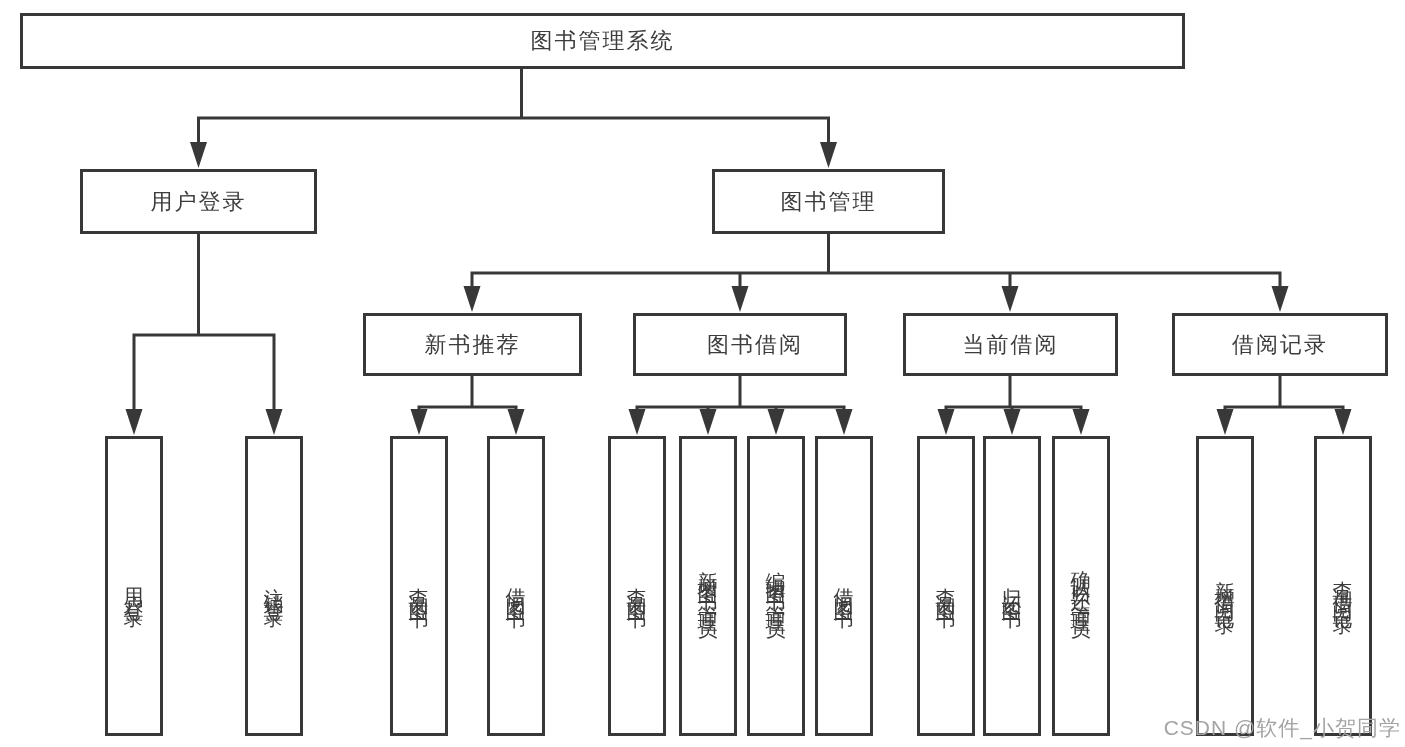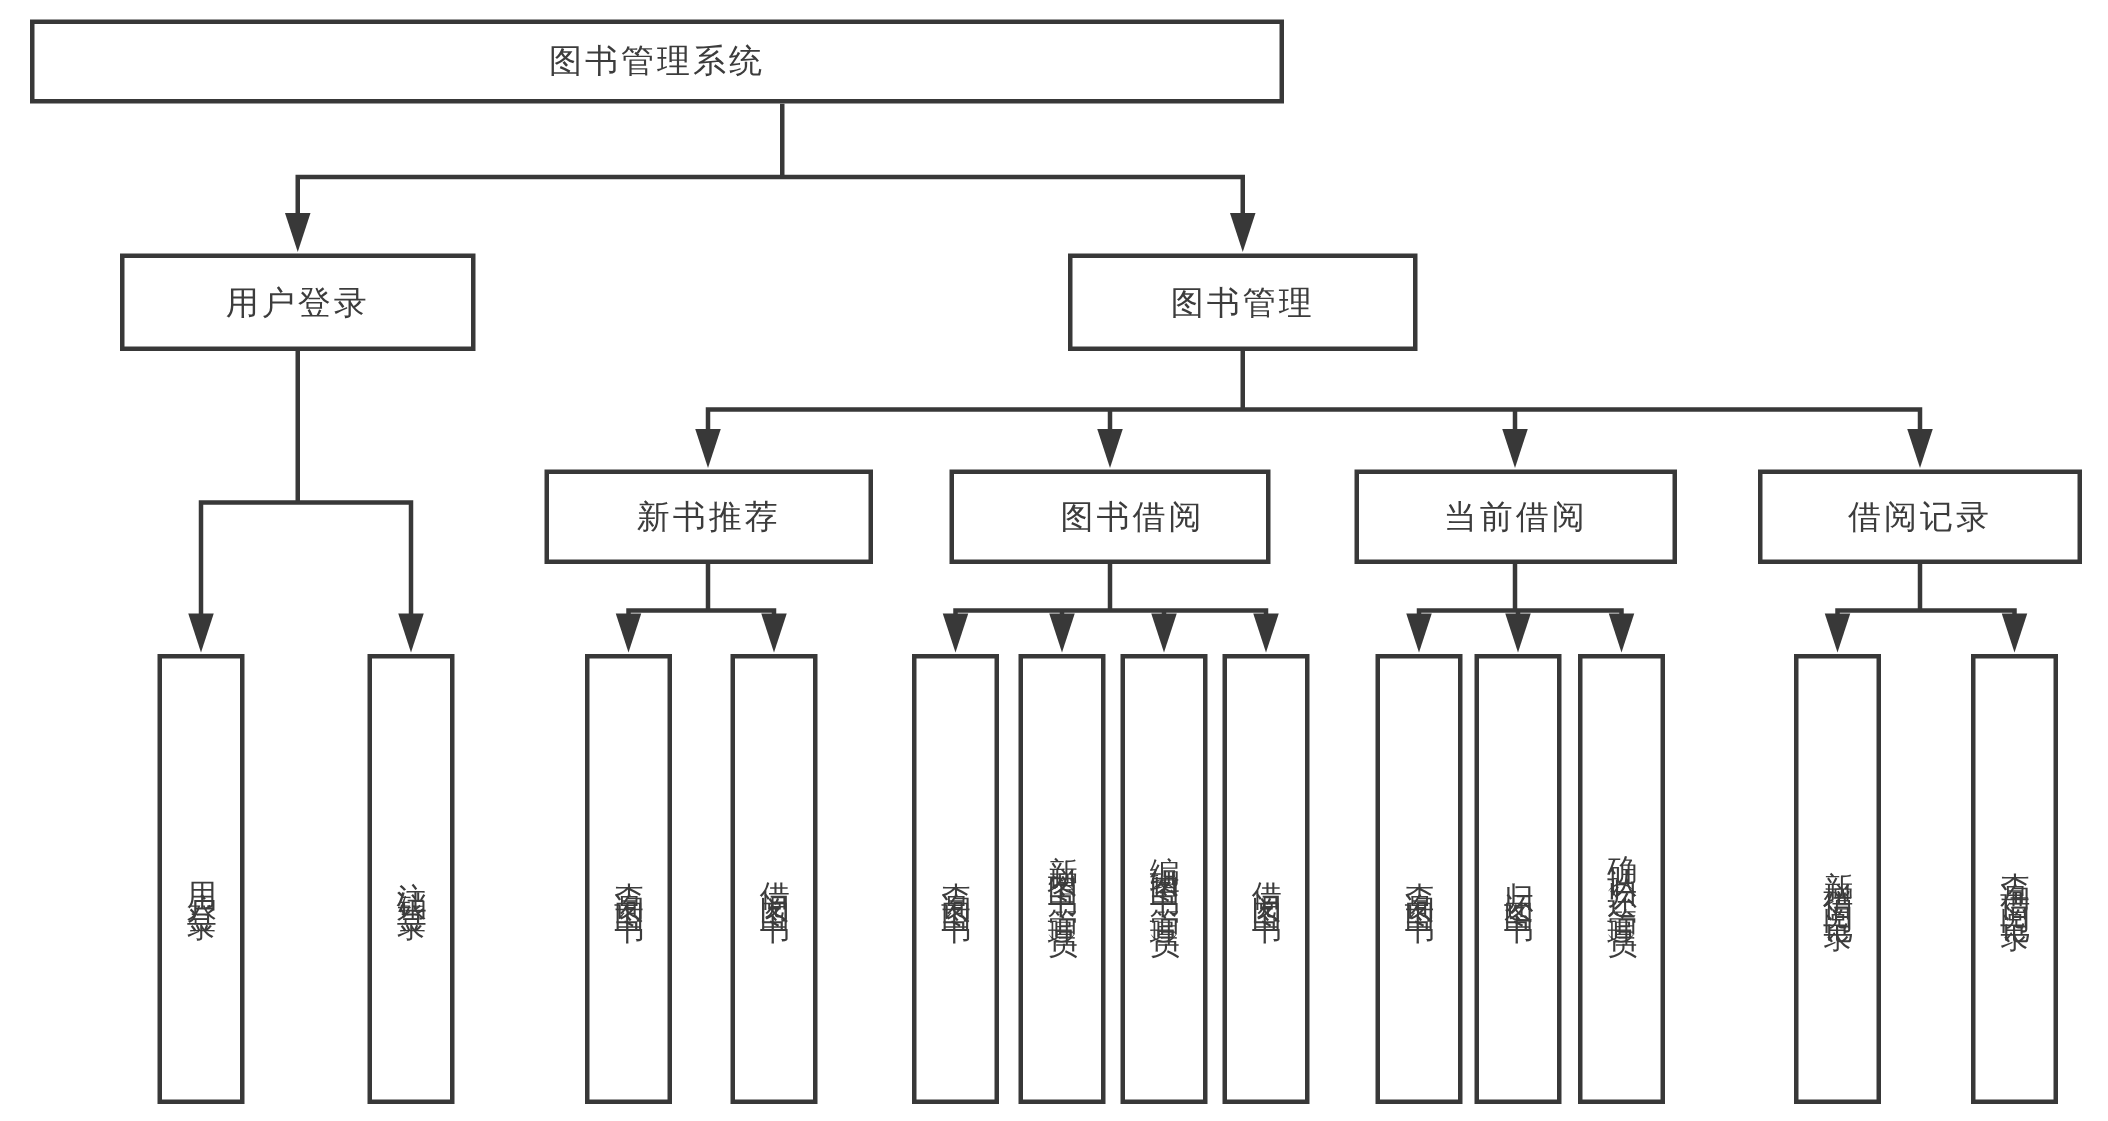--- a/index.html
+++ b/index.html
@@ -41,21 +41,21 @@
     letter-spacing: 2px;
     white-space: nowrap;
   }
   .v {
     writing-mode: vertical-lr;
     text-orientation: mixed;
     font-size: 20px;
     letter-spacing: 7px;
     line-height: 1;
   }
-  .root-box   { left: 20px;  top: 13px;  width: 836px; height: 56px; }
+  .root-box   { left: 20px;  top: 13px;  width: 1165px; height: 56px; }
   .lvl2       { top: 169px; height: 65px; }
   .b-user     { left: 80px;  width: 237px; }
   .b-mgmt     { left: 712px; width: 233px; }
   .lvl3       { top: 313px; height: 63px; }
   .b-newbook  { left: 363px;  width: 219px; }
   .b-borrow   { left: 633px;  width: 214px; padding-left: 30px; }
   .b-current  { left: 903px;  width: 215px; }
   .b-records  { left: 1172px; width: 216px; }
   .leaf       { top: 436px; height: 300px; width: 58px; }
   .x-105  { left: 105px; }
@@ -155,14 +155,15 @@
   <div class="node v leaf x-747">编辑图书（管理员）</div>
   <div class="node v leaf x-815">借阅图书</div>
 
   <div class="node v leaf x-917">查询图书</div>
   <div class="node v leaf x-983">归还图书</div>
   <div class="node v leaf x-1052">确认归还（管理员）</div>
 
   <div class="node v leaf x-1196">新增借阅记录</div>
   <div class="node v leaf x-1314">查询借阅记录</div>
 
+  <div class="watermark">CSDN @软件_小贺同学</div>
 
 </div>
 
 </body></html>

